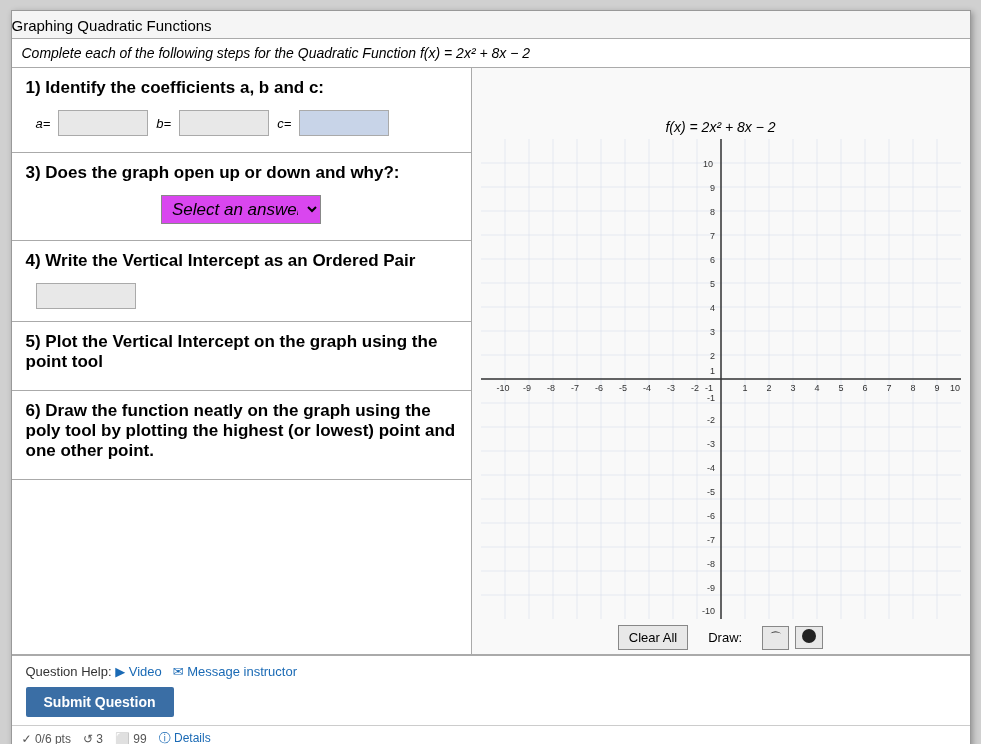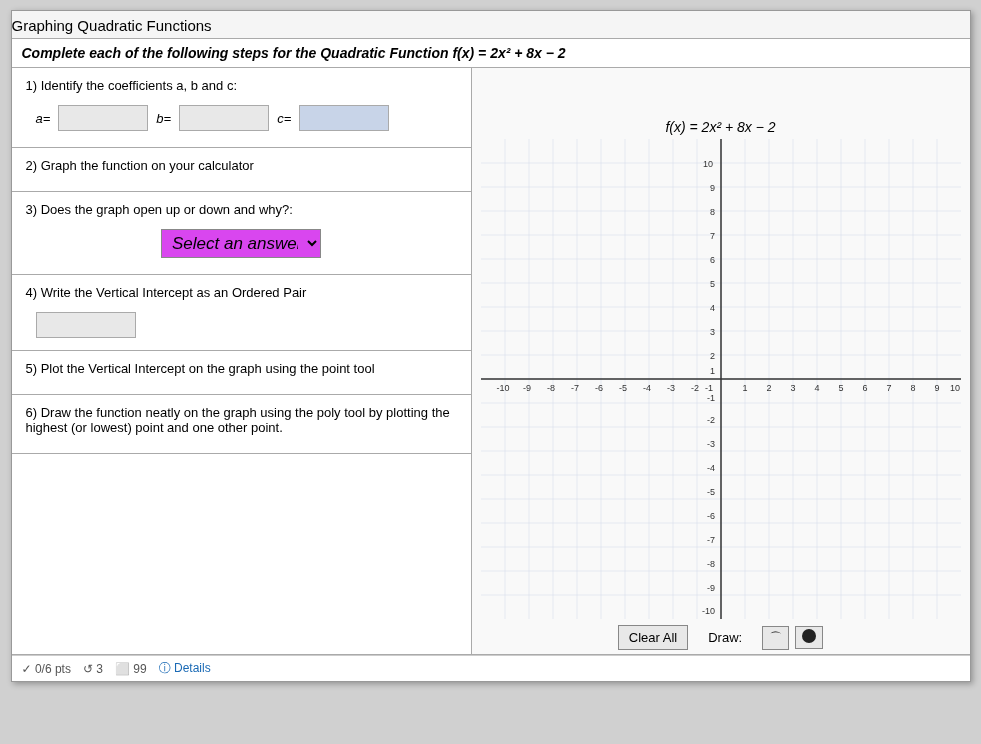--- a/index.html
+++ b/index.html
@@ -24,38 +24,37 @@
       padding: 6px 0 4px;
       border-bottom: 1px solid #aaa;
       background: #f5f5f5;
     }
     .problem-header {
       font-style: italic;
       font-size: 14px;
       padding: 6px 10px;
       border-bottom: 1px solid #aaa;
       background: #fff;
-      font-weight: bold;
     }
     .content-area {
       display: flex;
       border-bottom: 1px solid #aaa;
     }
     .left-panel {
       width: 460px;
       border-right: 1px solid #aaa;
       flex-shrink: 0;
     }
     .step-row {
       border-bottom: 1px solid #aaa;
       padding: 10px 14px;
     }
     .step-row h3 {
-      font-size: 13px;
-      font-weight: normal;
+      font-size: 17px;
+      font-weight: bold;
       margin-bottom: 8px;
     }
     .coefficients-row {
       display: flex;
       align-items: center;
       gap: 8px;
       padding: 4px 0 6px 10px;
     }
     .coeff-label {
       font-size: 13px;
@@ -218,23 +217,20 @@
         <div class="coefficients-row">
           <span class="coeff-label">a=</span>
           <input class="coeff-input" type="text" value="" style="">
           <span class="coeff-label">b=</span>
           <input class="coeff-input" type="text" value="" style="">
           <span class="coeff-label">c=</span>
           <input class="coeff-input active" type="text" value="" style="">
         </div>
       </div>
 
-      <div class="step-row">
-        <h3>2) Graph the function on your calculator</h3>
-      </div>
 
       <div class="step-row">
         <h3>3) Does the graph open up or down and why?:</h3>
         <div class="dropdown-row">
           <select class="select-answer">
             <option value="">Select an answer</option>
             <option value="up">Opens up, a &gt; 0</option>
             <option value="down">Opens down, a &lt; 0</option>
           </select>
         </div>
@@ -361,20 +357,35 @@
             <span>⌒</span>
           </button>
           <button class="draw-tool-btn">
             <span class="dot-tool"></span>
           </button>
         </div>
       </div>
     </div>
   </div>
 
+  <div class="bottom-area">
+    <div class="question-help">
+      <span>Question Help:</span>
+      <a href="#">
+        <span>▶</span>
+        <span>Video</span>
+      </a>
+      &nbsp;
+      <a href="#">
+        <span>✉</span>
+        <span>Message instructor</span>
+      </a>
+    </div>
+    <button class="submit-btn">Submit Question</button>
+  </div>
 
   <div class="footer-bar">
     <span>
       <span>✓</span>
       <span>0/6 pts</span>
     </span>
     <span>
       ↺ <span>3</span>
     </span>
     <span>

